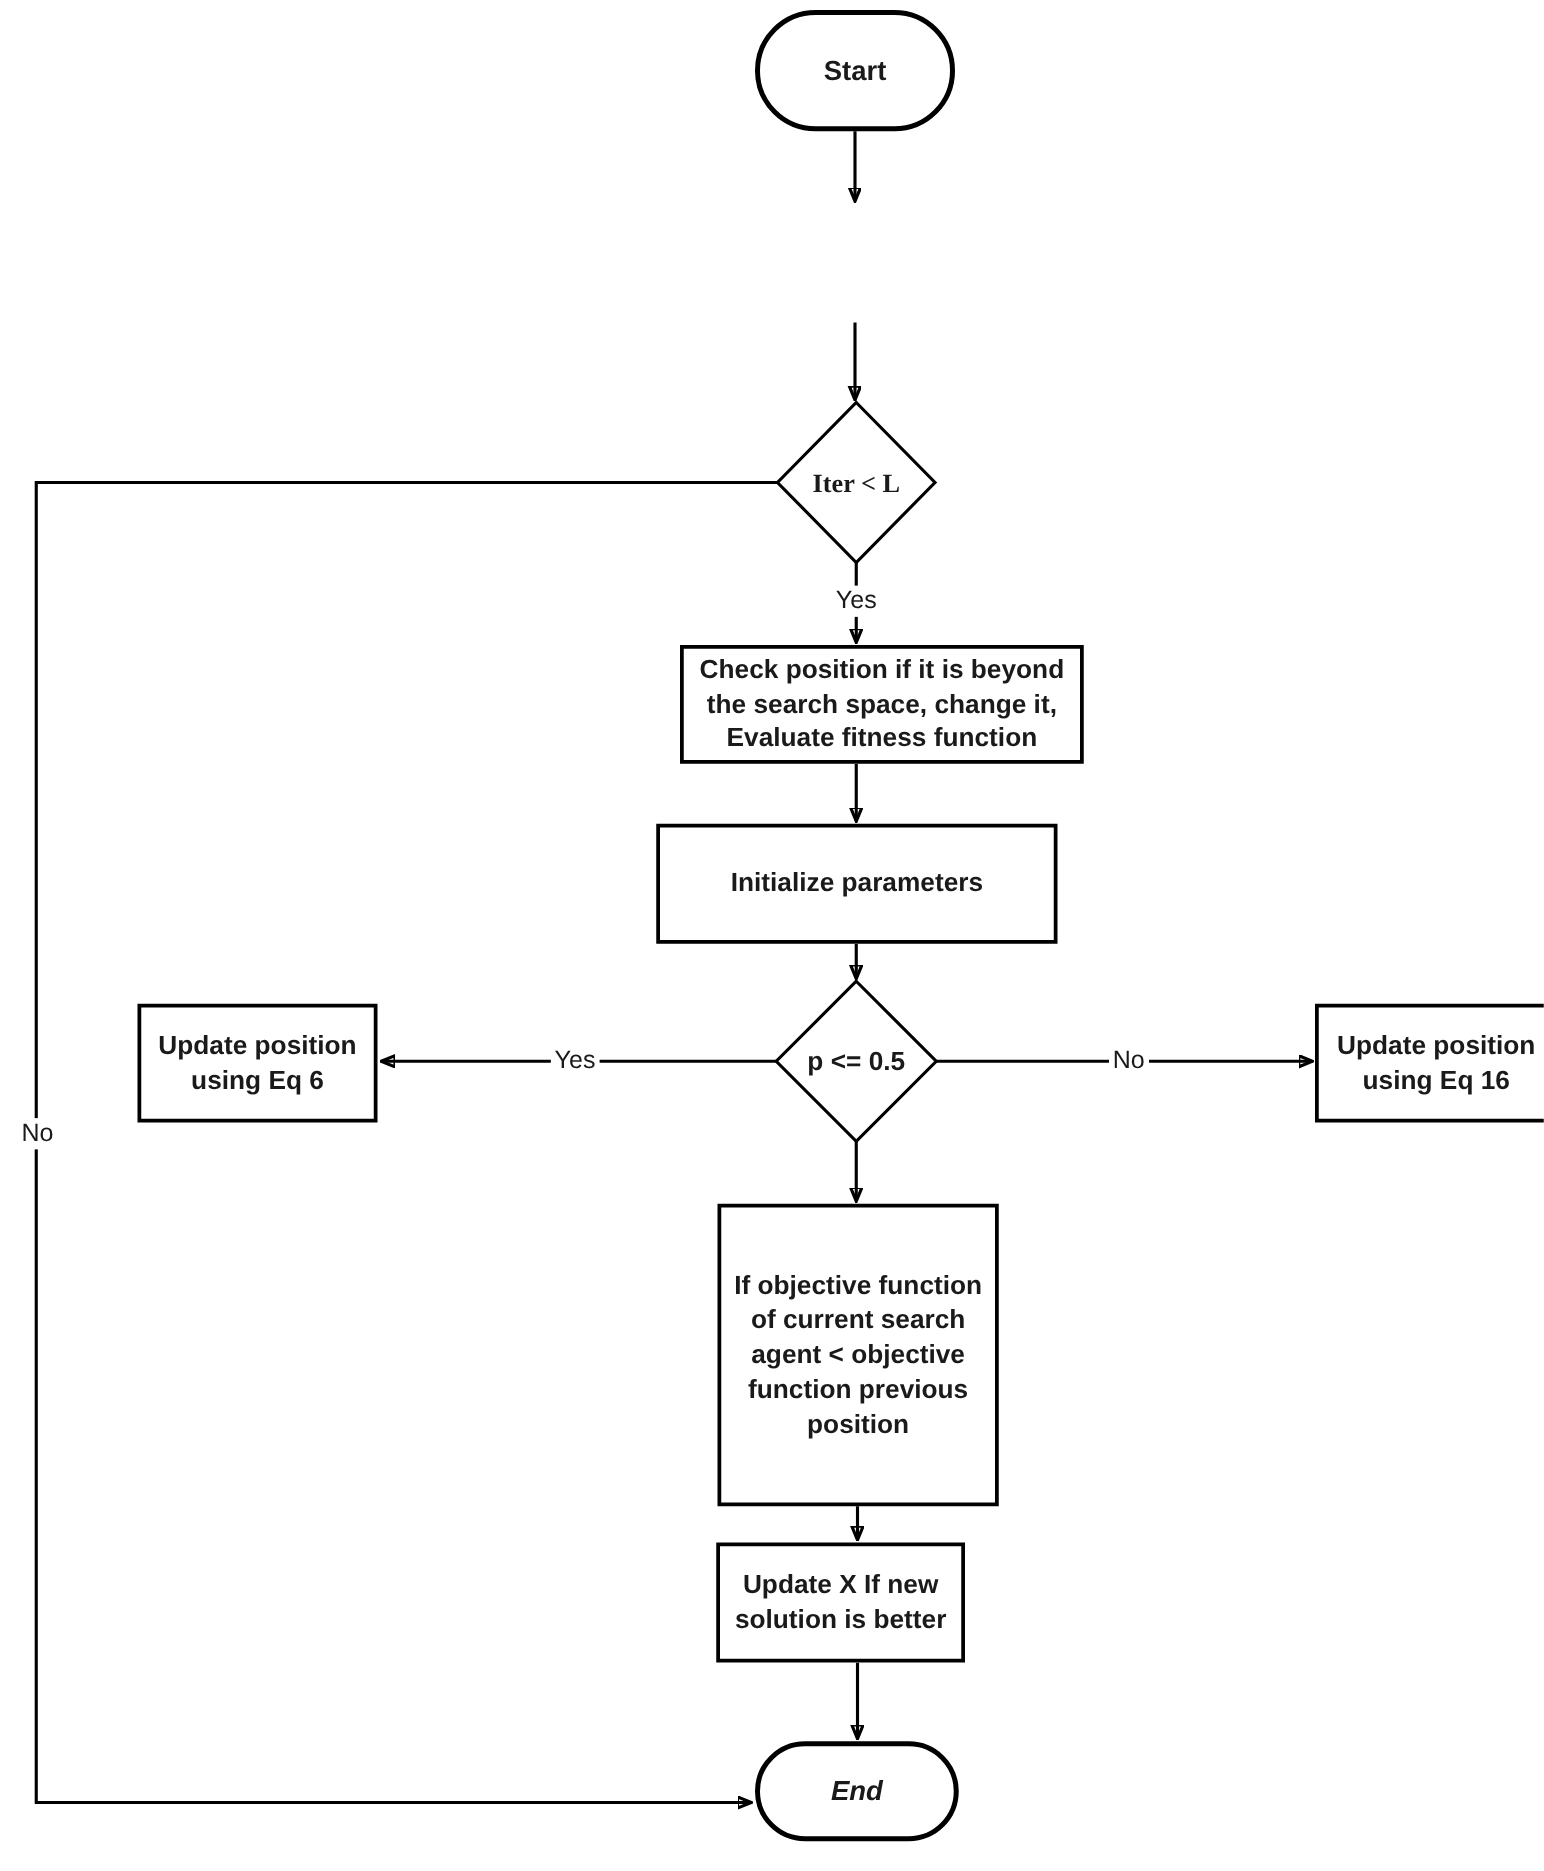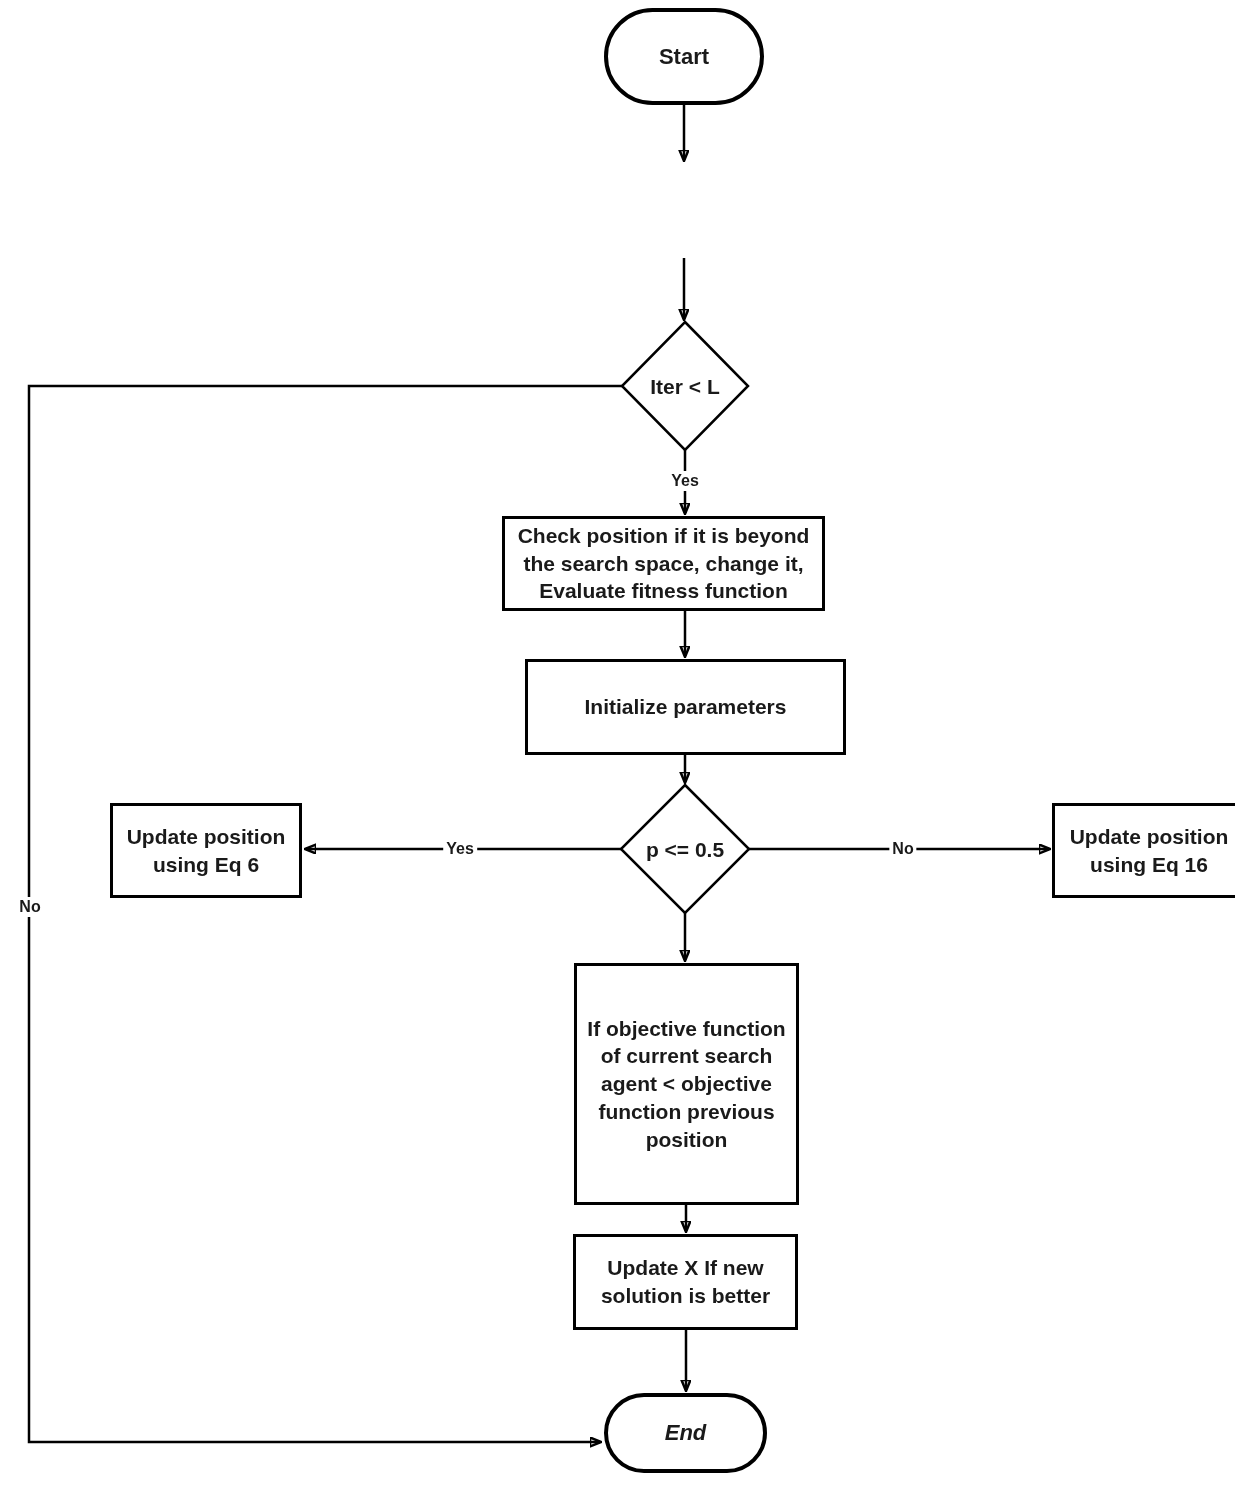--- a/index.html
+++ b/index.html
@@ -53,22 +53,22 @@
     color: var(--text, #1a1a1a);
     font-weight: 700;
     font-size: 21px;
     white-space: nowrap;
   }
   .edge-label {
     position: absolute;
     transform: translate(-50%, -50%);
     color: var(--text, #1a1a1a);
     background: var(--background, #ffffff);
-    font-weight: 700;
-    font-size: 16px;
+    font-weight: 400;
+    font-size: 20px;
     padding: 1px 3px;
     white-space: nowrap;
   }
 </style>
 </head>
 <body>
 
 <div class="canvas">
 
   <svg class="edges" viewBox="0 0 1235 1497" xmlns="http://www.w3.org/2000/svg">
@@ -92,23 +92,23 @@
 
     <polygon class="shape" points="671,322 734,386 671,450 608,386"></polygon>
     <polygon class="shape" points="671,785 735,849 671,913 607,849"></polygon>
   </svg>
 
   <div class="node stadium" style="left:590px; top:8px; width:160px; height:97px;">
     <span>Start</span>
   </div>
 
 
-  <div class="diamond-label" style="left:671px; top:387px;">Iter &lt; L</div>
+  <div class="diamond-label" style="left:671px; top:387px;font-family:Liberation Serif, serif;">Iter &lt; L</div>
 
-  <div class="node rect" style="left:488px; top:516px; width:323px; height:95px;">
+  <div class="node rect" style="left:530px; top:516px; width:323px; height:95px;">
     <span>Check position if it is beyond
 the search space, change it,
 Evaluate fitness function</span>
   </div>
 
   <div class="node rect" style="left:511px; top:659px; width:321px; height:96px;">
     <span>Initialize parameters</span>
   </div>
 
   <div class="diamond-label" style="left:671px; top:850px;text-align:center;">p &lt;= 0.5</div>
@@ -124,21 +124,21 @@
   </div>
 
   <div class="node rect" style="left:560px; top:963px; width:225px; height:242px;">
     <span>If objective function
 of current search
 agent &lt; objective
 function previous
 position</span>
   </div>
 
-  <div class="node rect" style="left:559px; top:1234px; width:225px; height:96px;">
+  <div class="node rect" style="left:559px; top:1234px; width:199px; height:96px;">
     <span>Update X If new
 solution is better</span>
   </div>
 
   <div class="node stadium" style="left:590px; top:1393px; width:163px; height:80px;font-style:italic;">
     <span>End</span>
   </div>
 
   <div class="edge-label" style="left:671px; top:481px;">Yes</div>
   <div class="edge-label" style="left:16px; top:907px;">No</div>

